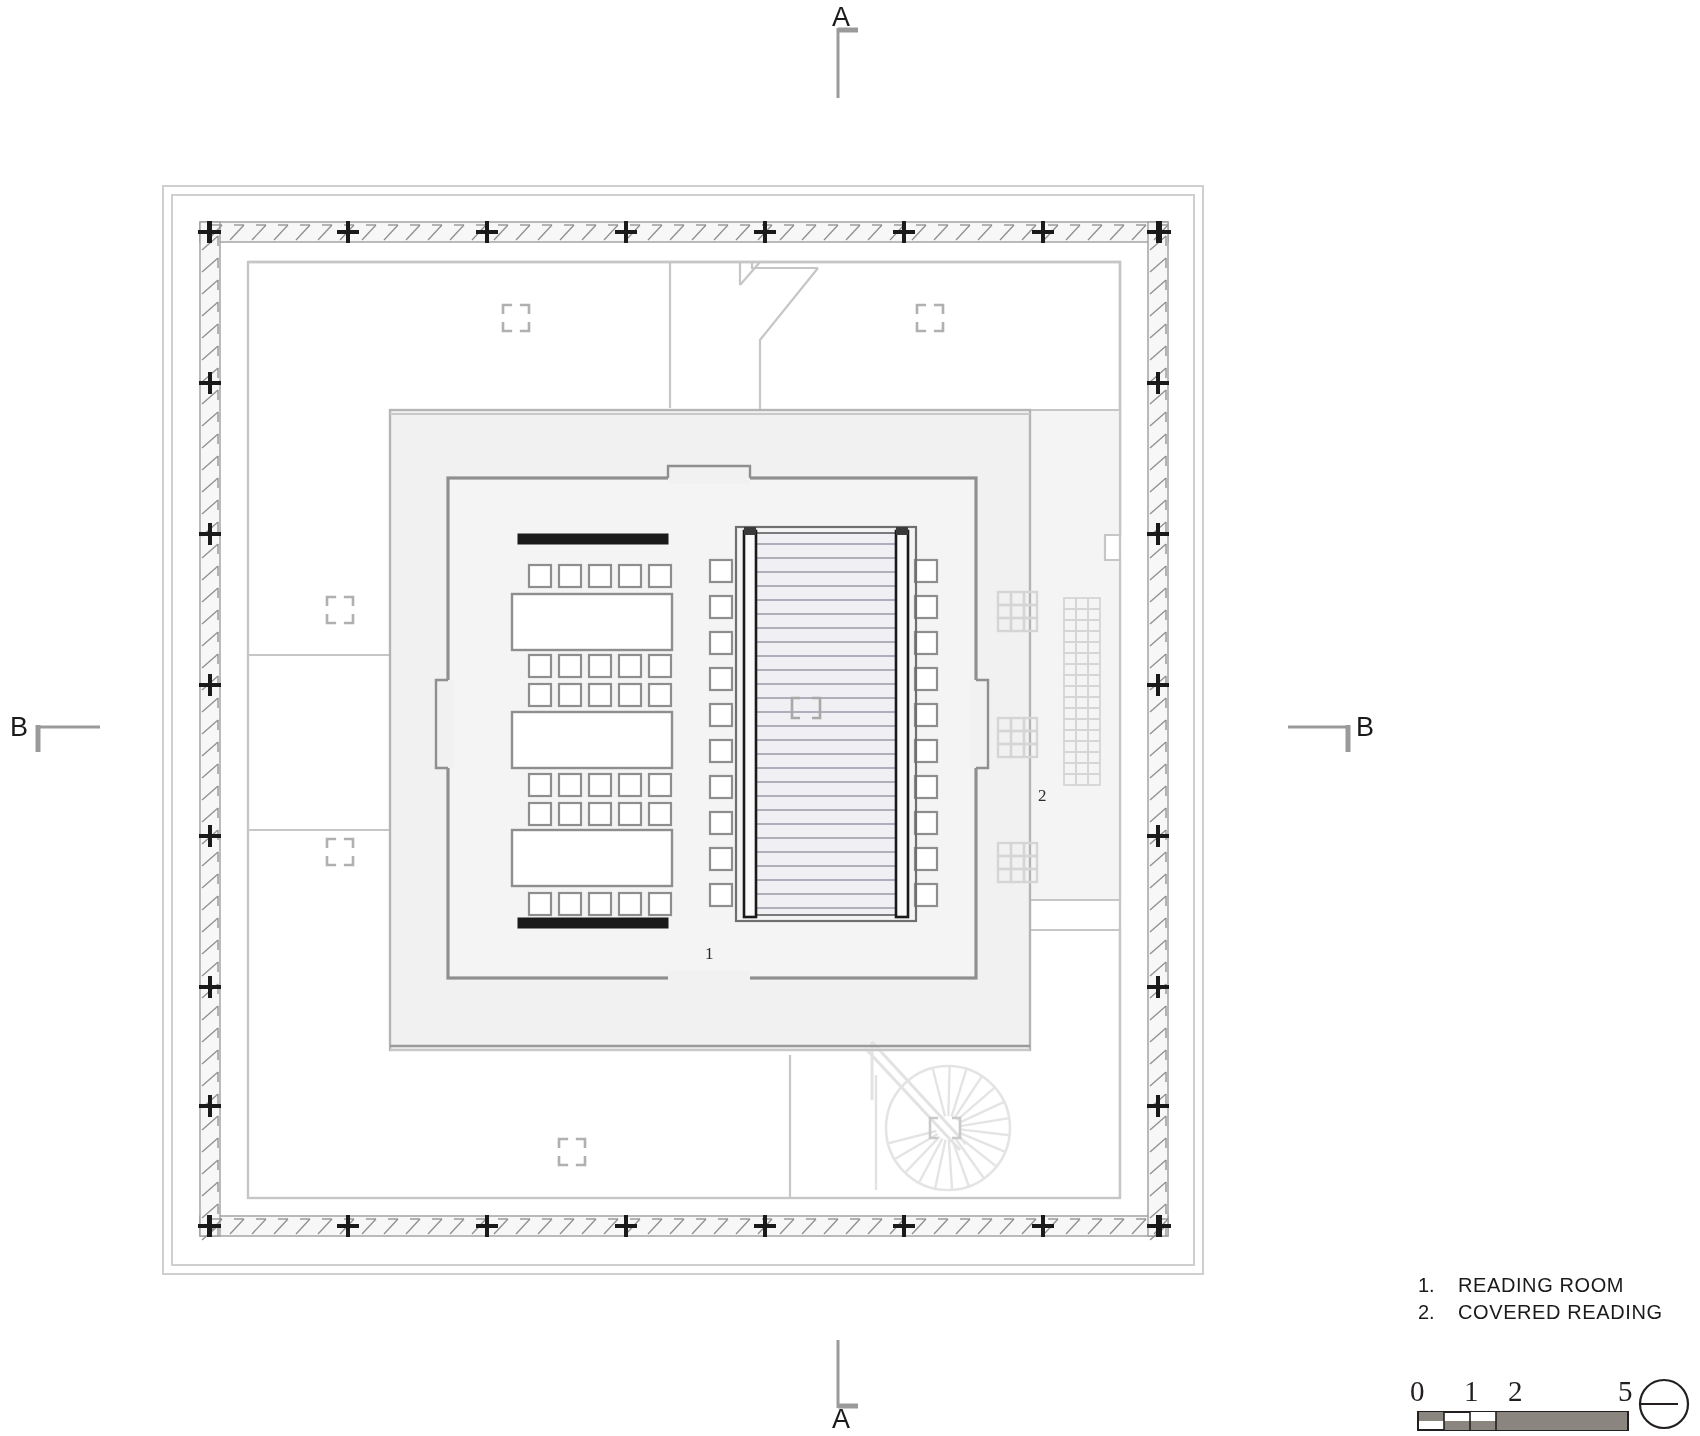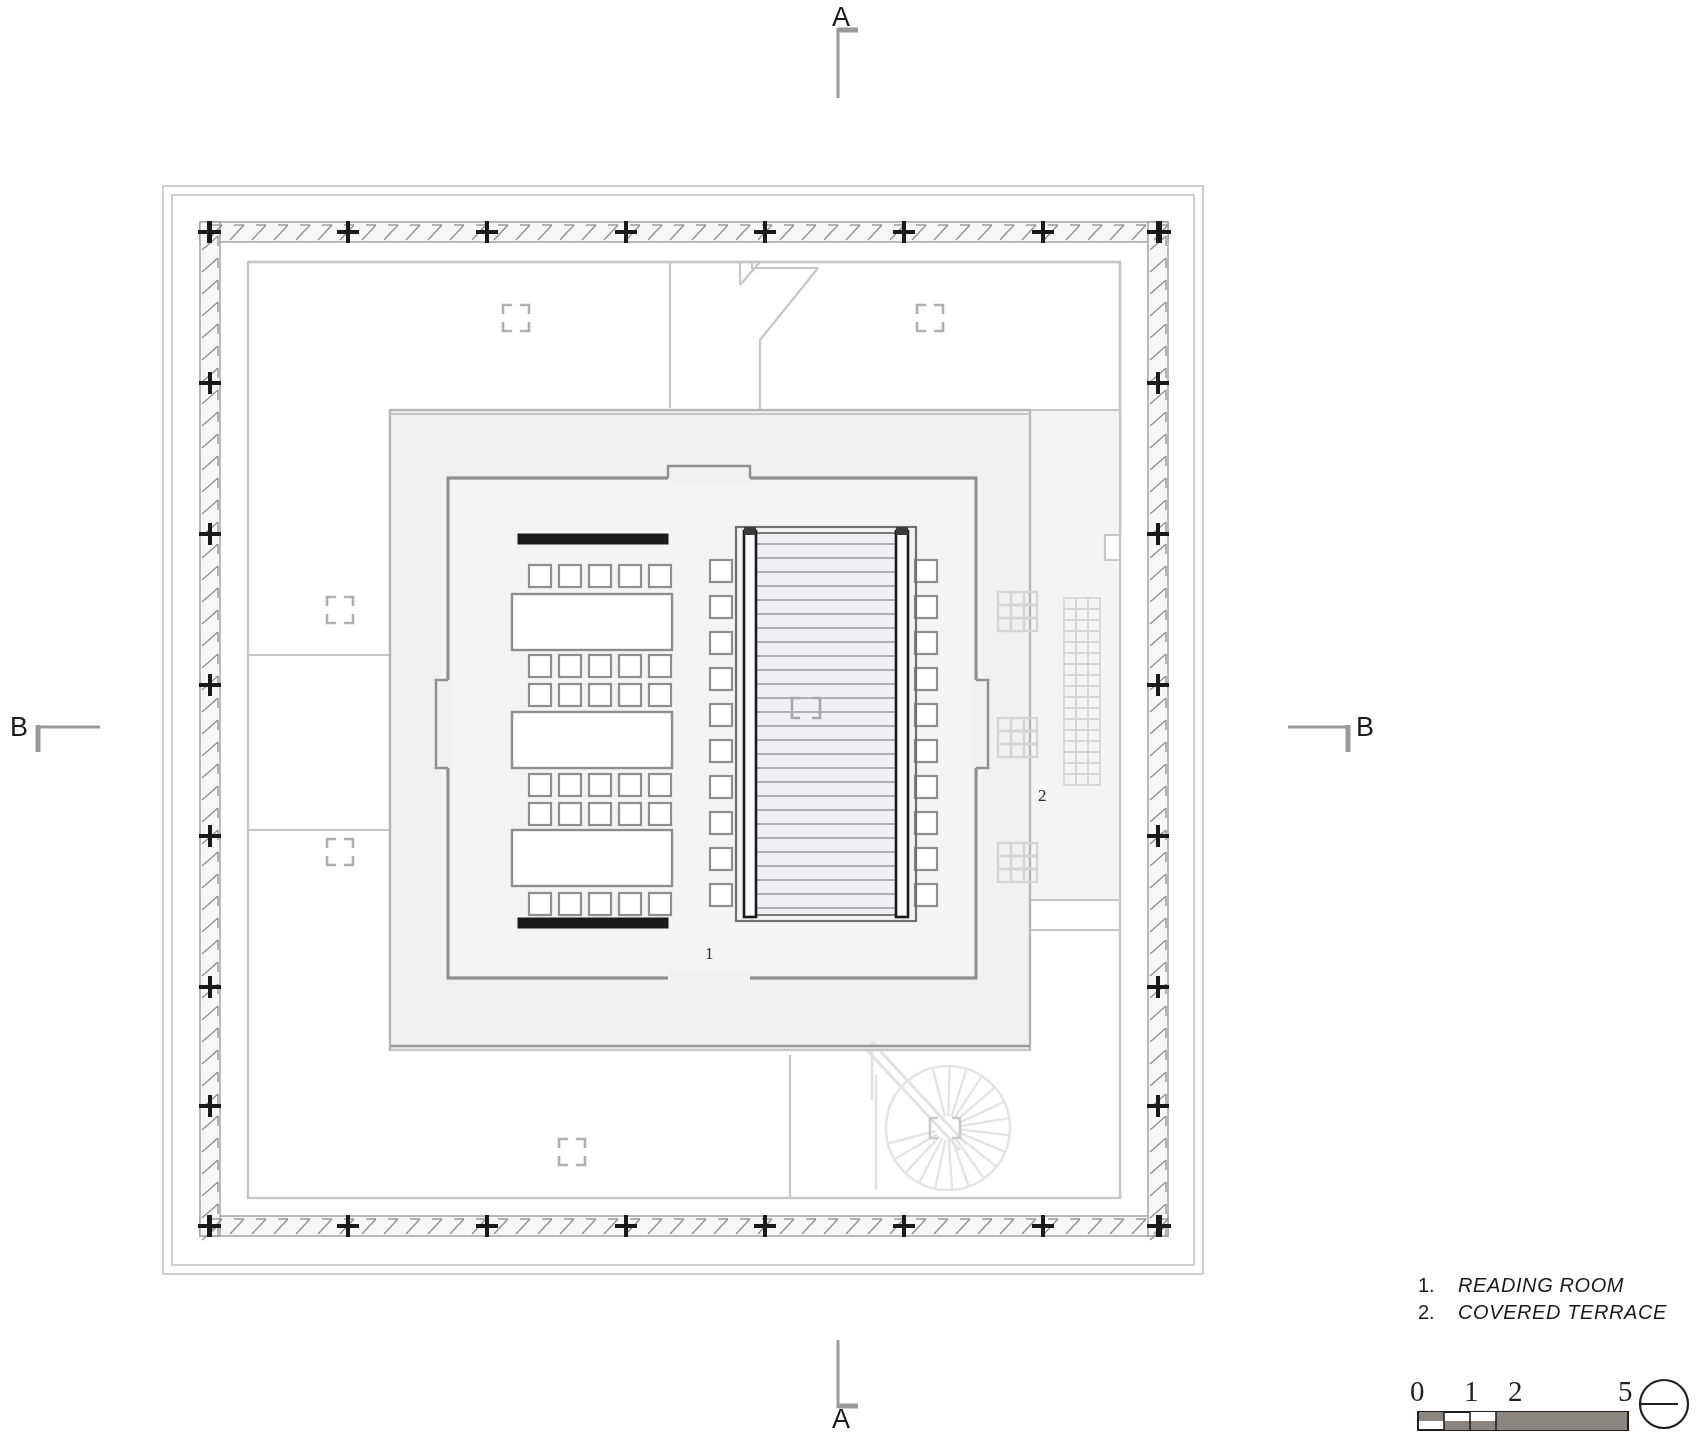--- a/index.html
+++ b/index.html
@@ -39,21 +39,21 @@
     left: 1418px;
     top: 1272px;
     font-family: "Liberation Sans", sans-serif;
     font-size: 20px;
     color: #1a1a1a;
     line-height: 27px;
     white-space: nowrap;
   }
   .legend-row { display: flex; }
   .legend-num { width: 40px; }
-  .legend-label { letter-spacing: 0.6px; font-style: italic; }
+  .legend-label { letter-spacing: 0.6px; }
   .scale-num {
     position: absolute;
     font-family: "Liberation Serif", serif;
     font-size: 29px;
     color: #231f20;
   }
   .roomnum {
     position: absolute;
     font-family: "Liberation Serif", serif;
     font-size: 17px;
@@ -873,21 +873,21 @@
   <div class="roomnum" style="left:705px; top:944px;">1</div>
   <div class="roomnum" style="left:1038px; top:786px;">2</div>
 
   <div class="legend">
     <div class="legend-row">
       <span class="legend-num">1.</span>
       <span class="legend-label">READING ROOM</span>
     </div>
     <div class="legend-row">
       <span class="legend-num">2.</span>
-      <span class="legend-label">COVERED TERRACE</span>
+      <span class="legend-label">COVERED READING</span>
     </div>
   </div>
 
   <div class="scale-num" style="left:1410px; top:1375px;">0</div>
   <div class="scale-num" style="left:1464px; top:1375px;">1</div>
   <div class="scale-num" style="left:1508px; top:1375px;">2</div>
   <div class="scale-num" style="left:1618px; top:1375px;">5</div>
 
 </div>
 

